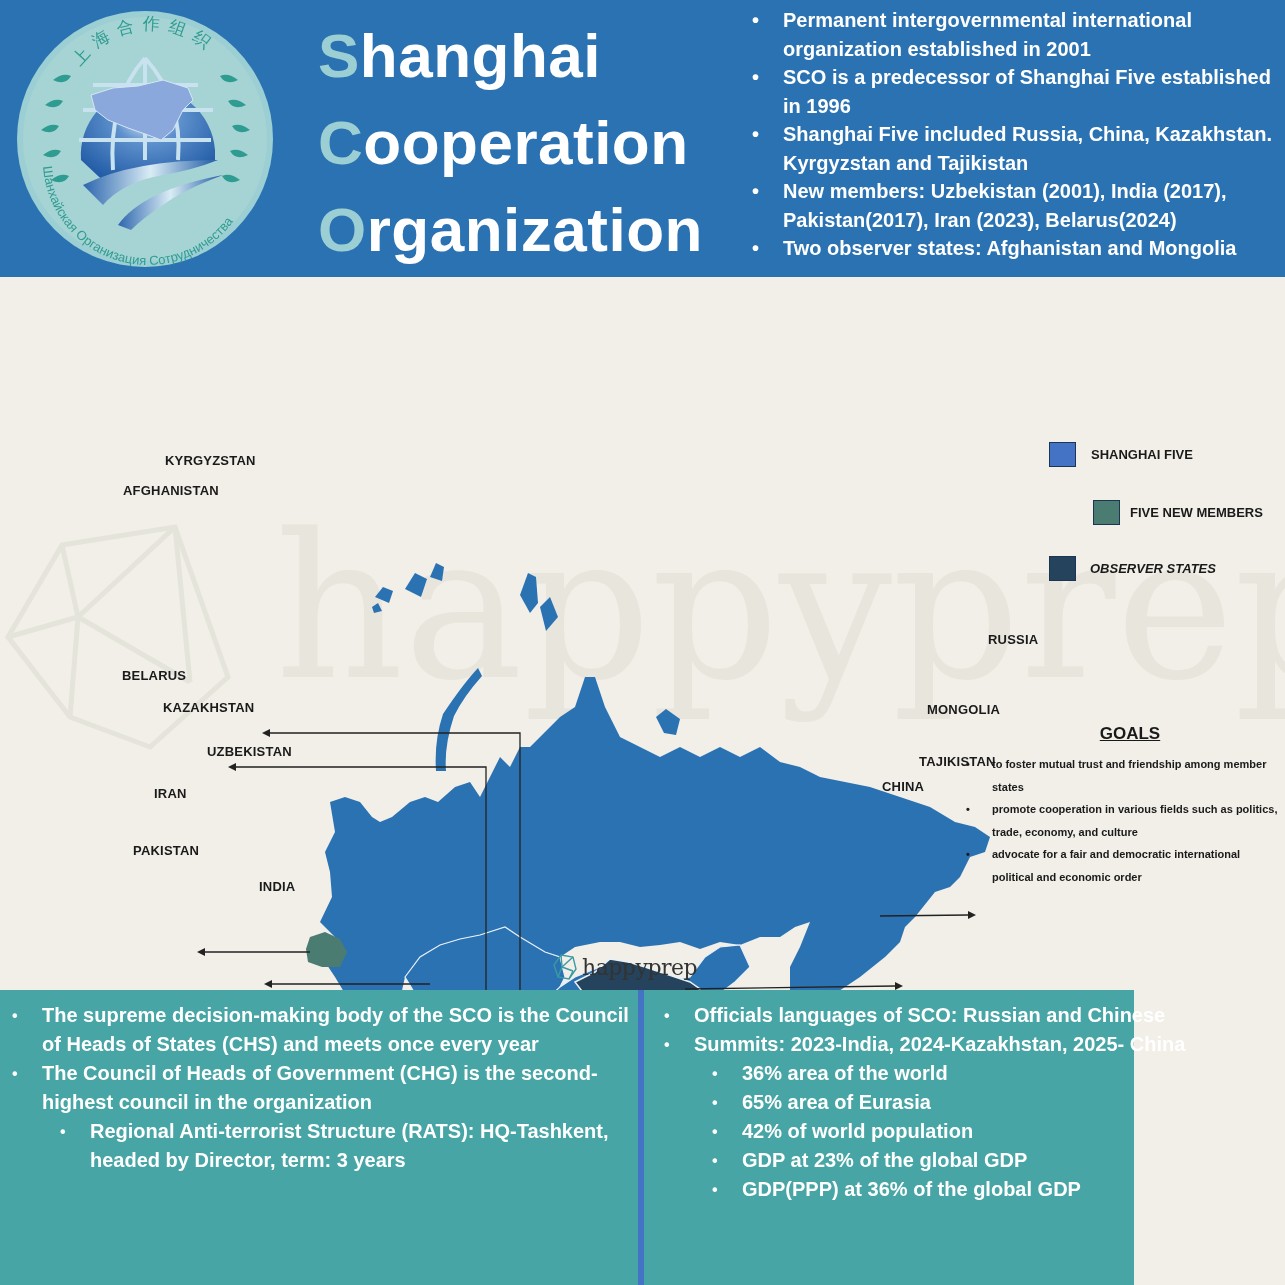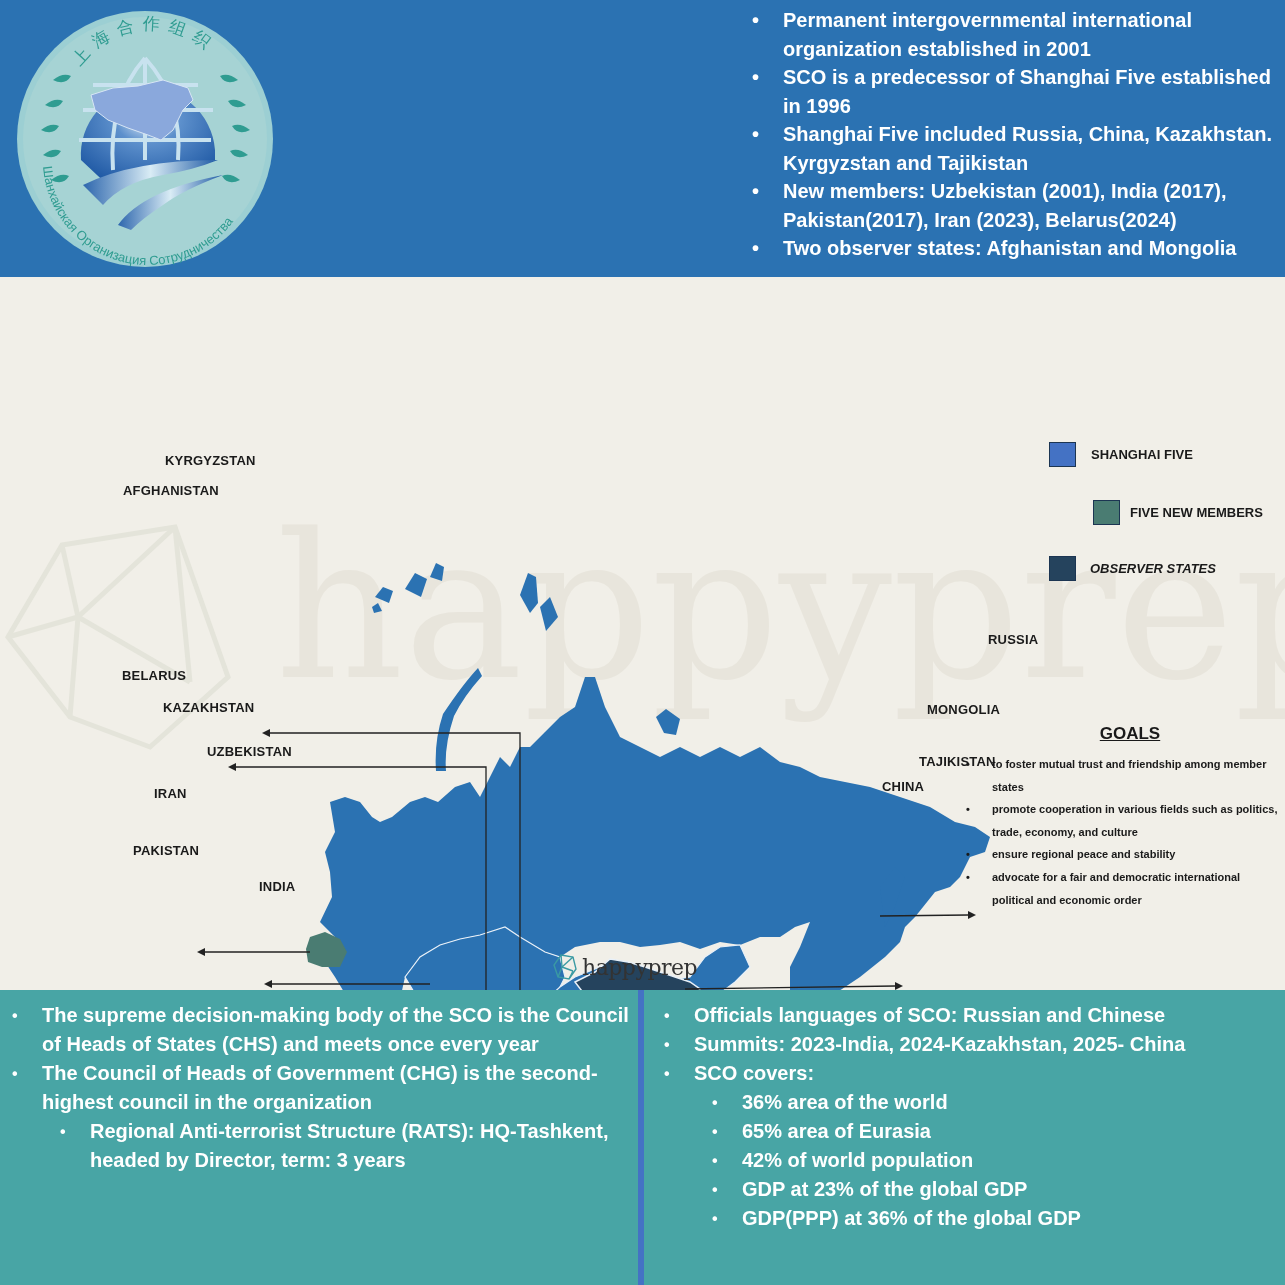--- a/index.html
+++ b/index.html
@@ -28,21 +28,21 @@
   .goals { position: absolute; left: 966px; top: 447px; width: 315px; }
   .goals-title { text-align: center; font-weight: bold; font-size: 17px; text-decoration: underline; color: #1a1a1a; margin-left: 0px; width: 330px; margin-bottom: 9px; margin-left:-1px;}
   .goals-list { list-style: none; }
   .goals-list li { position: relative; padding-left: 26px; font-weight: bold; font-size: 11px; line-height: 22.6px; color: #1a1a1a; }
   .goals-list li::before { content: "\2022"; position: absolute; left: 0; top: 0; }
 
   .brand { position: absolute; left: 553px; top: 676px; display: flex; align-items: center; }
   .brand-name { font-family: "DejaVu Serif", serif; font-size: 22px; color: #333333; margin-left: 5px; letter-spacing: -0.5px; }
 
   
-  .footer { position: absolute; left: 0; top: 990px; width: 1285px; height: 295px; background: #48a5a5; }
+  .footer { position: absolute; left: 0; top: 990px; width: 1134px; height: 295px; background: #48a5a5; }
   .footer-divider { position: absolute; left: 638px; top: 0; width: 6px; height: 295px; background: #4472c4; }
   .footer-col { position: absolute; top: 11px; list-style: none; color: #ffffff; }
   .footer-col.left { left: 12px; width: 625px; }
   .footer-col.right { left: 664px; width: 615px; }
   .footer-col li { position: relative; padding-left: 30px; font-weight: bold; font-size: 20px; line-height: 29px; }
   .footer-col li::before { content: "\2022"; position: absolute; left: 0; top: 0; font-size: 16px; }
   .footer-col li.sub { margin-left: 48px; }
 </style>
 </head>
 <body>
@@ -90,20 +90,25 @@
     <path id="topArc" d="M60,70 A85,85 0 0 1 210,60" fill="none"></path>
     <text font-size="17" fill="#2f9c91" font-family="DejaVu Sans, sans-serif" letter-spacing="8">
       <textPath href="#topArc" startOffset="8%">上海合作组织</textPath>
     </text>
     <path id="botArc" d="M30,150 A105,105 0 0 0 240,150" fill="none"></path>
     <text font-size="13" fill="#2f9c91" font-family="Liberation Sans, sans-serif">
       <textPath href="#botArc" startOffset="2%">Шанхайская Организация Сотрудничества</textPath>
     </text>
   </svg>
 
+  <div class="title">
+    <div><span class="cap">S</span><span>hanghai</span></div>
+    <div><span class="cap">C</span><span>ooperation</span></div>
+    <div><span class="cap">O</span><span>rganization</span></div>
+  </div>
 
   <ul class="header-bullets">
     <li>Permanent intergovernmental international organization established in 2001</li>
     <li>SCO is a predecessor of Shanghai Five established in 1996</li>
     <li>Shanghai Five included Russia, China, Kazakhstan. Kyrgyzstan and Tajikistan</li>
     <li>New members: Uzbekistan (2001), India (2017), Pakistan(2017), Iran (2023), Belarus(2024)</li>
     <li>Two observer states: Afghanistan and Mongolia</li>
   </ul>
 </div>
 
@@ -221,21 +226,20 @@
   <div class="legend-item" style="left:1049px; top:279px;font-style:italic;">
     <span class="legend-swatch" style="background:#25435d; margin-right:14px;"></span>
     <span class="legend-label">OBSERVER STATES</span>
   </div>
 
   <div class="goals">
     <div class="goals-title">GOALS</div>
     <ul class="goals-list">
       <li>to foster mutual trust and friendship among member states</li>
       <li>promote cooperation in various fields such as politics, trade, economy, and culture</li>
-      <li>ensure regional peace and stability</li>
       <li>advocate for a fair and democratic international political and economic order</li>
     </ul>
   </div>
 
   <div class="brand">
     <svg width="24" height="28" viewBox="0 0 24 28">
       <g stroke="#3a9aa3" stroke-width="1.4" fill="none">
         <polygon points="8,2 20,4 23,16 16,26 5,24 1,12"></polygon>
         <line x1="8" y1="2" x2="9" y2="14"></line>
         <line x1="20" y1="4" x2="9" y2="14"></line>
@@ -251,20 +255,19 @@
 <div class="footer">
   <ul class="footer-col left">
     <li>The supreme decision-making body of the SCO is the Council of Heads of States (CHS) and meets once every year</li>
     <li>The Council of Heads of Government (CHG) is the second-highest council in the organization</li>
     <li class="sub">Regional Anti-terrorist Structure (RATS): HQ-Tashkent, headed by Director, term: 3 years</li>
   </ul>
   <div class="footer-divider"></div>
   <ul class="footer-col right">
     <li>Officials languages of SCO: Russian and Chinese</li>
     <li>Summits: 2023-India, 2024-Kazakhstan, 2025- China</li>
-    <li>SCO covers:</li>
     <li class="sub">36% area of the world</li>
     <li class="sub">65% area of Eurasia</li>
     <li class="sub">42% of world population</li>
     <li class="sub">GDP at 23% of the global GDP</li>
     <li class="sub">GDP(PPP) at 36% of the global GDP</li>
   </ul>
 </div>
 
 </body></html>

